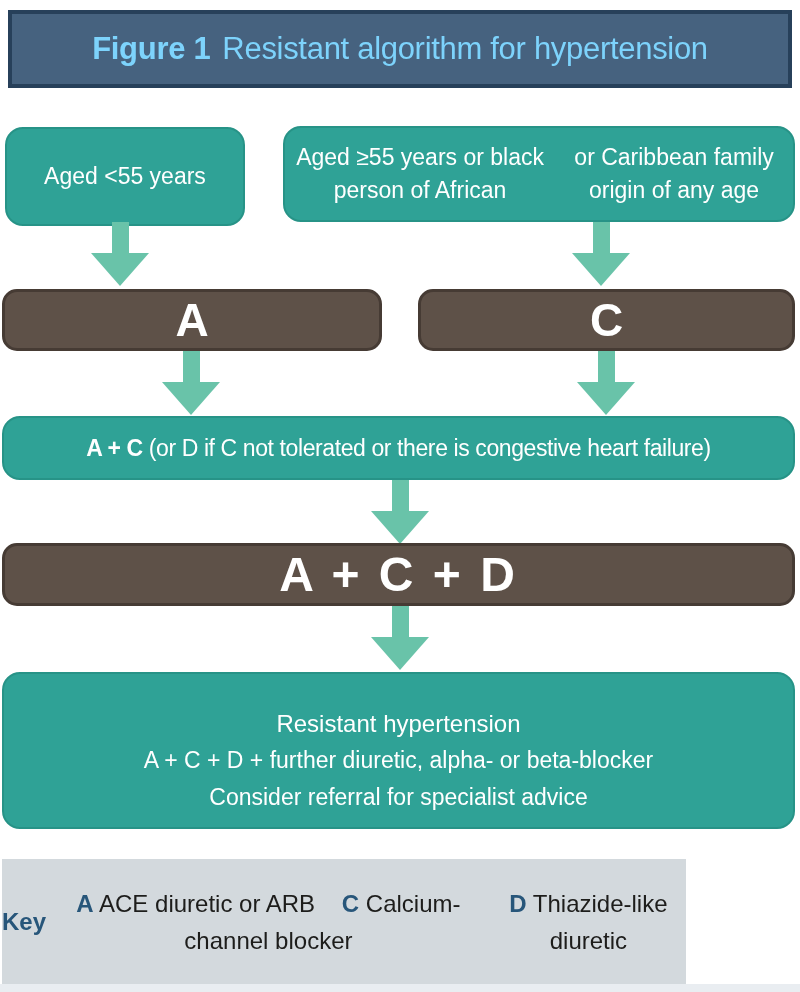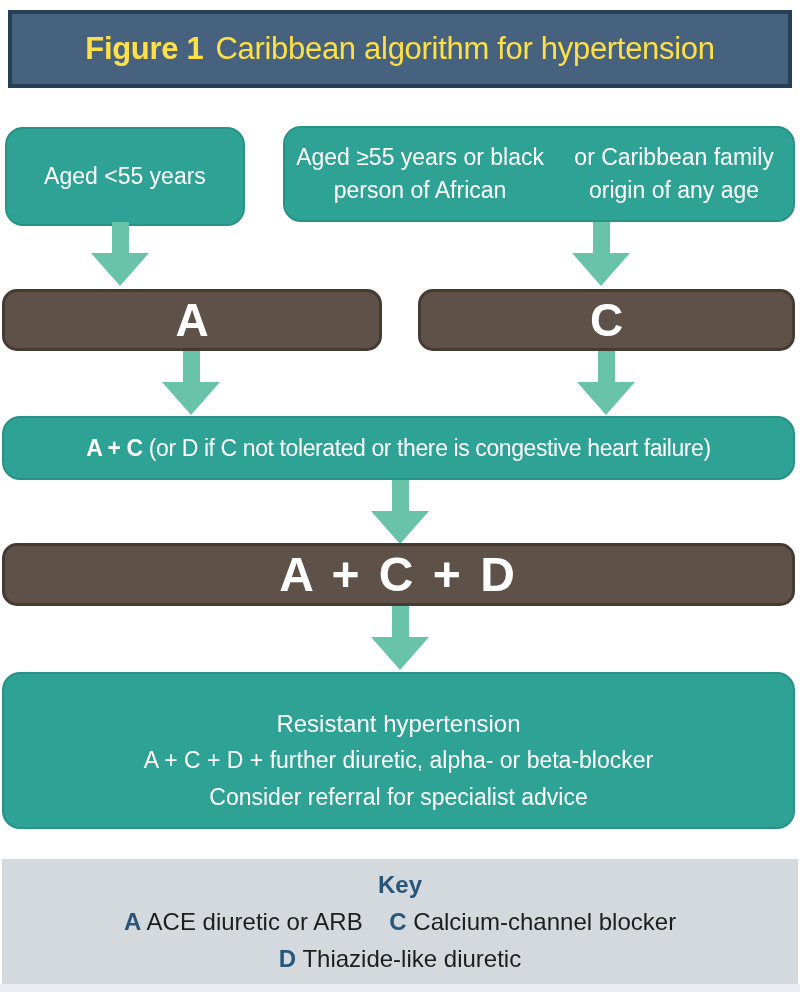--- a/index.html
+++ b/index.html
@@ -6,21 +6,21 @@
   html,body { background:#ffffff; }
   .page {
     position:relative; width:800px; height:992px; background:#ffffff;
     font-family:"Liberation Sans","DejaVu Sans",sans-serif; overflow:hidden;
   }
   
   .header {
     position:absolute; left:8px; top:10px; width:784px; height:78px;
     background:#46627f; border:4px solid #27405a;
     display:flex; align-items:center; justify-content:center; gap:12px;
-    color:#fde047; font-size:31px; letter-spacing:-0.3px;
+    color:#7dd3fc; font-size:31px; letter-spacing:-0.3px;
   }
   .fig-label { font-weight:bold; }
   
   .node {
     position:absolute; display:flex; align-items:center; justify-content:center;
     text-align:center; color:#ffffff;
   }
   .teal  { background:#2fa296; border:2px solid #279387; border-radius:18px; }
   .brown { background:#5e5148; border:3px solid #463b34; border-radius:15px; }
   .node-left      { left:5px;   top:127px; width:240px; height:99px; font-size:23px; }
@@ -31,23 +31,23 @@
   .big-letter     { font-size:46px; font-weight:bold; }
   .node-step2     { left:2px;   top:416px; width:793px; height:64px; font-size:23px;
                     letter-spacing:-0.4px;text-align:center; }
   .node-acd       { left:2px;   top:543px; width:793px; height:63px; }
   .huge-text      { font-size:48px; font-weight:bold; letter-spacing:3px; }
   .node-resistant { left:2px;   top:672px; width:793px; height:157px;
                     flex-direction:column; font-size:23px; line-height:37px; }
   .node-resistant .title { font-weight:normal; font-size:24px;margin-top:20px; }
   
   .key-box {
-    position:absolute; left:2px; top:859px; width:796px; height:125px;
+    position:absolute; left:2px; top:859px; width:684px; height:125px;
     background:#d3d9dd; color:#1d1d1b;
-    display:flex; flex-direction:column; align-items:center; justify-content:center;
+    display:flex; flex-direction:row; align-items:center; justify-content:center;
     font-size:24px; line-height:37px; text-align:center;
   }
   .key-title  { color:#27567a; font-weight:bold; }
   .key-letter { color:#27567a; font-weight:bold; }
   .key-pair + .key-pair { margin-left:20px; }
   .bottom-strip { position:absolute; left:0; top:984px; width:800px; height:8px;
                   background:#e9edf1; }
   
   .arrow { position:absolute; width:58px; }
   .arrow .shaft { margin:0 auto; width:17px; height:31px; background:#69c3a9; }
@@ -62,21 +62,21 @@
   .arrow-4  { left:371px; top:606px; }
   b { font-weight:bold; }
 </style>
 </head>
 <body>
 
 <div class="page">
 
   <div class="header">
     <span class="fig-label">Figure 1</span>
-    <span class="fig-title">Caribbean algorithm for hypertension</span>
+    <span class="fig-title">Resistant algorithm for hypertension</span>
   </div>
 
   <div class="node teal node-left">
     <span>Aged &lt;55 years</span>
   </div>
   <div class="node teal node-right">
     <div>Aged ≥55 years or black person of African</div>
     <div>or Caribbean family origin of any age</div>
   </div>
 

